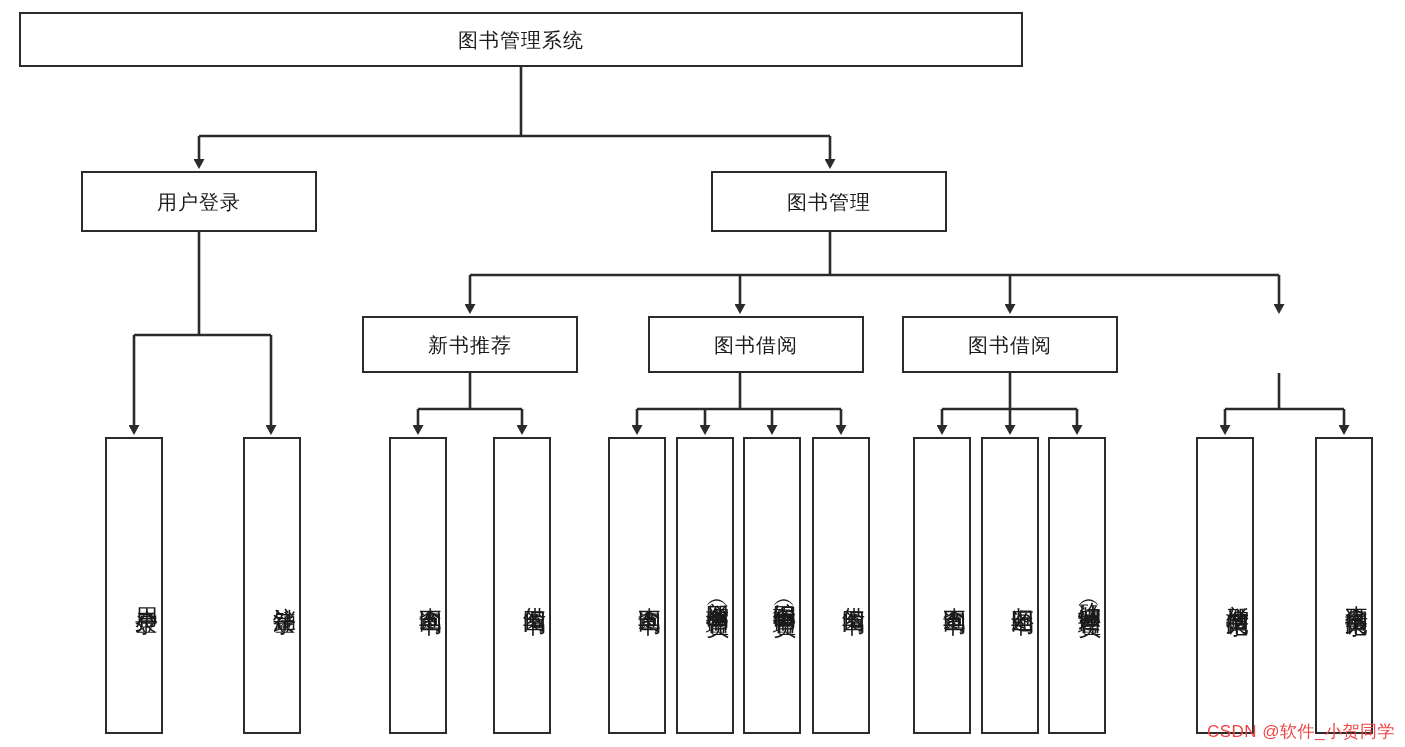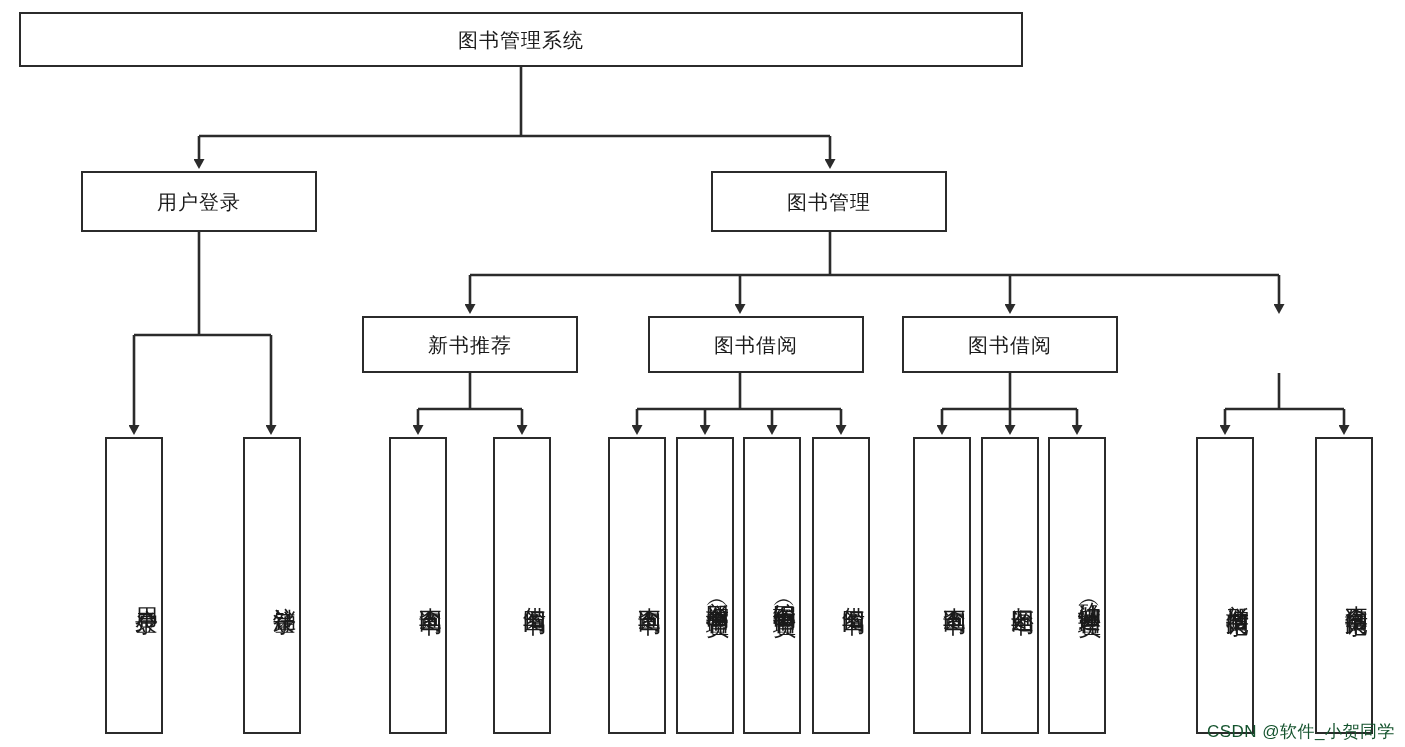--- a/index.html
+++ b/index.html
@@ -13,21 +13,21 @@
   .node{position:absolute;box-sizing:border-box;background:#ffffff;
         border:2px solid #2b2b2b;display:flex;align-items:center;
         justify-content:center;color:#1a1a1a;}
   .node.h{font-size:20px;letter-spacing:1px;line-height:1.2;}
   .node.v{writing-mode:vertical-rl;text-orientation:upright;
           font-size:23px;line-height:1.25;letter-spacing:2px;
           padding-top:14px;align-items:flex-start;justify-content:center;}
   .node .txt{white-space:pre;}
 
   #watermark{position:absolute;right:10px;bottom:4px;font-size:17px;
-             color:#14532d;letter-spacing:0.5px;white-space:nowrap;}
+             color:#ef4444;letter-spacing:0.5px;white-space:nowrap;}
 </style>
 </head>
 <body>
 
 <div id="canvas">
 
   <svg class="connectors" viewBox="0 0 1405 747" xmlns="http://www.w3.org/2000/svg">
     <defs>
       <marker id="arrow" markerWidth="10" markerHeight="11" refX="1" refY="5.5" orient="auto" markerUnits="userSpaceOnUse">
         <path d="M0,0 L10,5.5 L0,11 z" fill="#2b2b2b"></path>

